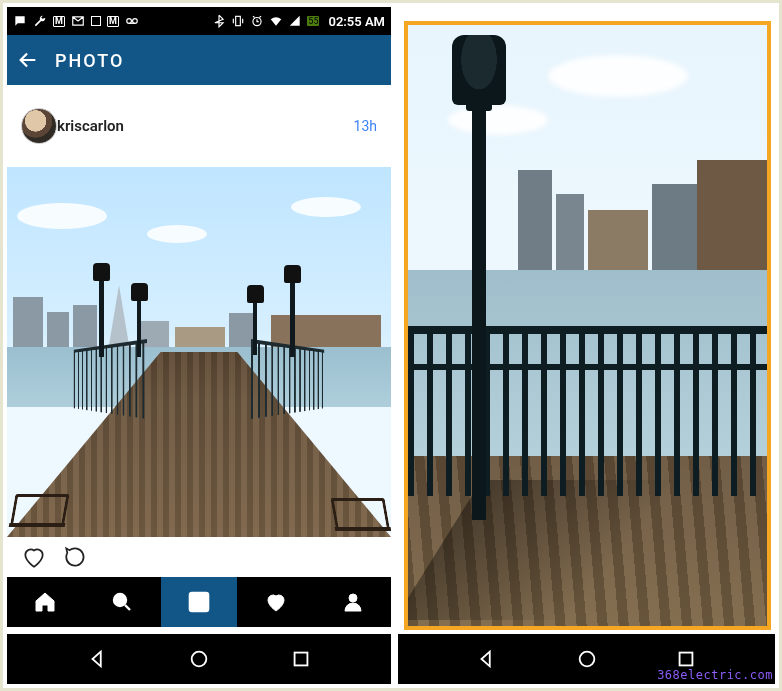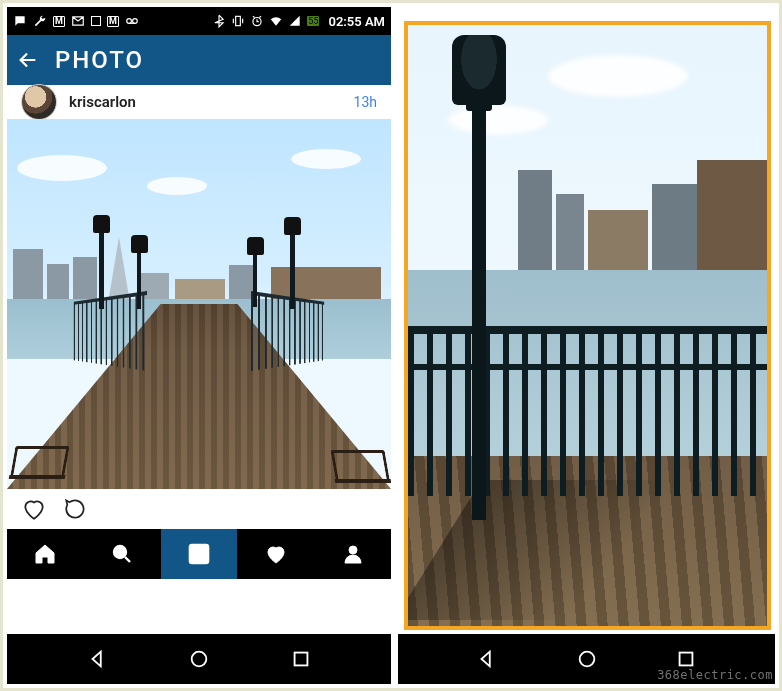--- a/index.html
+++ b/index.html
@@ -1,36 +1,36 @@
 <!DOCTYPE html>
 <html><head>
 <meta charset="utf-8">
 <style>
   html,body{margin:0;padding:0;font-family:Roboto,Arial,Helvetica,sans-serif;background:#fff;}
   .stage{position:relative;width:782px;height:691px;background:#fff;border:3px solid #e5e5cf;box-sizing:border-box;}
-  .watermark{position:absolute;right:6px;bottom:6px;font-size:12px;color:#737373;font-family:monospace;letter-spacing:.5px;}
+  .watermark{position:absolute;right:6px;bottom:6px;font-size:12px;color:#8b5cf6;font-family:monospace;letter-spacing:.5px;}
   
   .panel{position:absolute;top:4px;bottom:4px;background:#fff;}
   .panel-left{left:4px;width:384px;}
   .panel-right{left:395px;right:4px;}
 
   
   .status-bar{height:28px;background:#000;color:#fff;display:flex;align-items:center;padding:0 6px;font-size:12px;}
   .status-left,.status-right{display:flex;align-items:center;gap:6px;}
   .status-right{margin-left:auto;gap:5px;}
   .status-bar .clock{font-weight:600;font-size:13px;margin-left:4px;}
   .si{width:14px;height:14px;fill:#fff;display:block;}
   .sq{width:10px;height:10px;border:1.5px solid #fff;box-sizing:border-box;}
   .gm{font-weight:700;font-size:9px;border:1px solid #fff;padding:0 1px;line-height:9px;border-radius:1px;}
   .batttxt{font-size:9px;line-height:8px;text-align:center;background:#4d7c0f;color:#000;border-radius:1px;padding:1px 1px;}
 
   .ig-header{height:50px;background:#125688;color:#fff;display:flex;align-items:center;padding:0 10px;gap:16px;}
-  .ig-title{font-size:24px;letter-spacing:2px;font-weight:500;}
-
-  .post-head{height:34px;display:flex;align-items:center;padding:0 14px;gap:12px;}
+  .ig-title{font-size:18px;letter-spacing:2px;font-weight:500;}
+
+  .post-head{height:50px;display:flex;align-items:center;padding:16px 14px;}
   .avatar{width:34px;height:34px;border-radius:50%;background:radial-gradient(circle at 40% 35%, #e0c7a8 0 35%, #5a4537 36% 55%, #2f2a24 56% 100%);border:1px solid #ccc;}
   .username{font-weight:600;font-size:15px;color:#222;}
   .age{margin-left:auto;color:#3b82f6;font-size:14px;}
 
   
   .photo-wrap{width:100%;height:370px;position:relative;overflow:hidden;}
   .sky{position:absolute;inset:0;background:linear-gradient(#bfe5ff 0%,#d6efff 45%,#eef8ff 60%);}
   .cloud{position:absolute;background:rgba(255,255,255,.85);border-radius:50%;}
   .c1{width:90px;height:26px;left:10px;top:36px;}
   .c2{width:60px;height:18px;left:140px;top:58px;}

